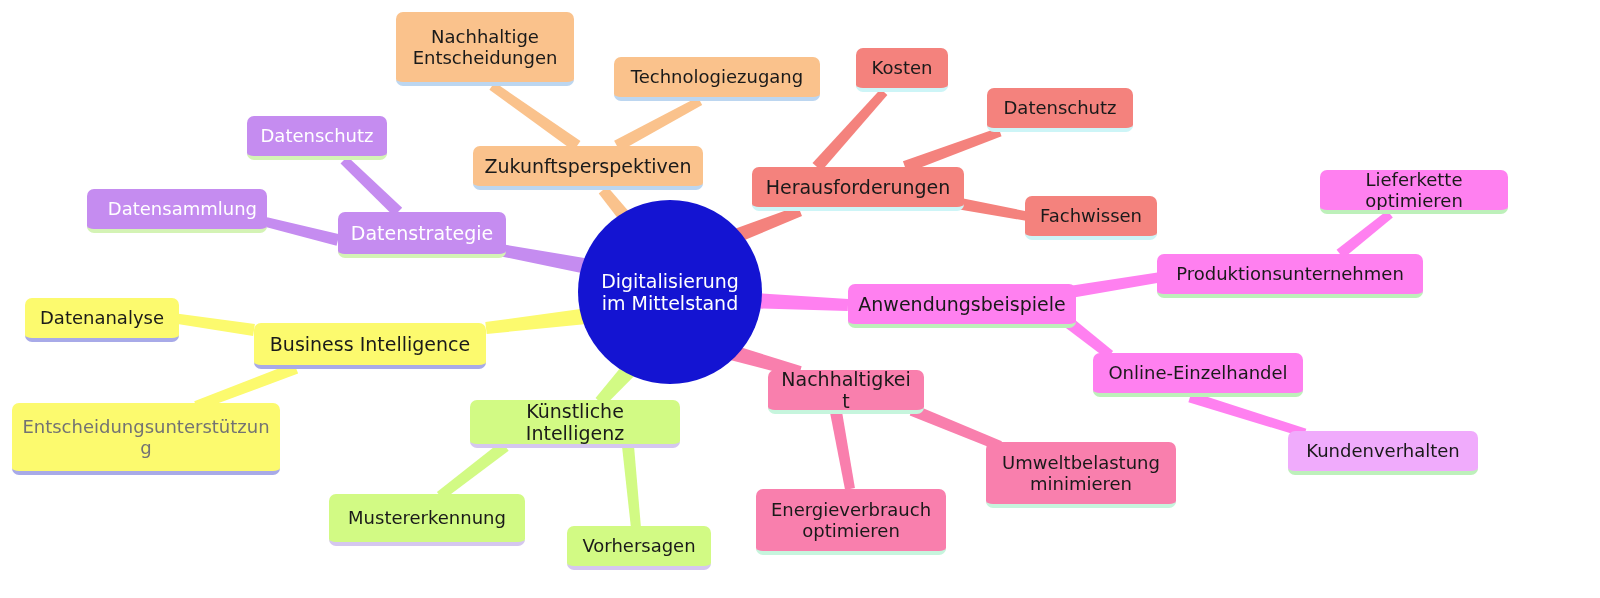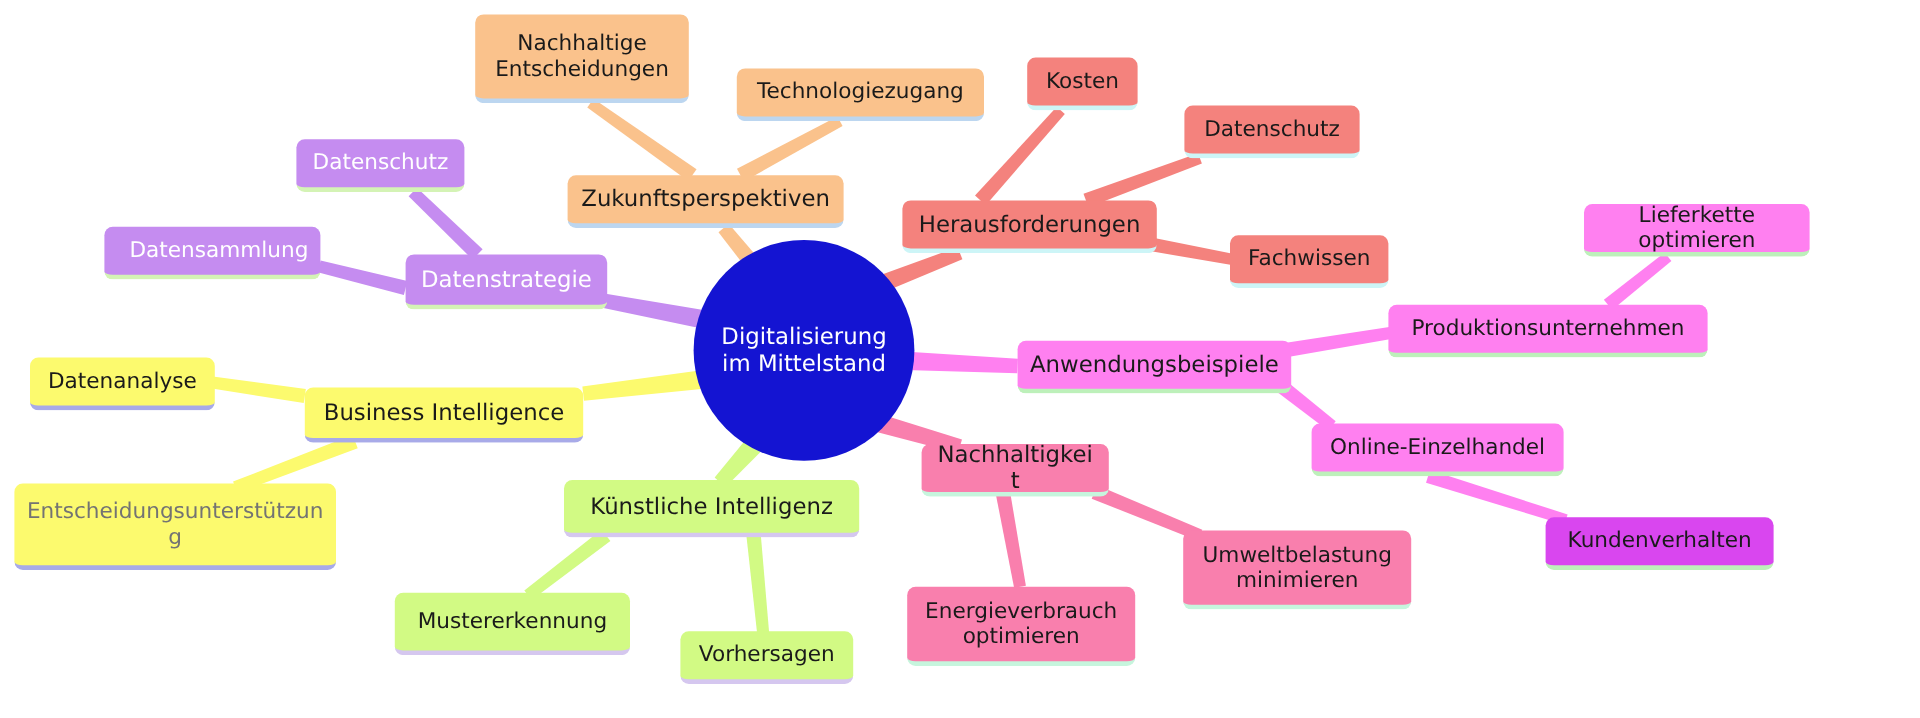--- a/index.html
+++ b/index.html
@@ -114,33 +114,33 @@
       </div>
       <div class="node leaf" style="left: 1157px; top: 254px; width: 266px; height: 44px; background: rgb(255, 128, 240); color: rgb(26, 26, 26); border-bottom: 4px solid rgb(189, 240, 186);">
         <span class="label">Produktionsunternehmen</span>
       </div>
       <div class="node leaf" style="left: 1320px; top: 170px; width: 188px; height: 44px; background: rgb(255, 128, 240); color: rgb(26, 26, 26); border-bottom: 4px solid rgb(189, 240, 186);">
         <span class="label">Lieferkette optimieren</span>
       </div>
       <div class="node leaf" style="left: 1093px; top: 353px; width: 210px; height: 44px; background: rgb(255, 128, 240); color: rgb(26, 26, 26); border-bottom: 4px solid rgb(189, 240, 186);">
         <span class="label">Online-Einzelhandel</span>
       </div>
-      <div class="node leaf" style="left: 1288px; top: 431px; width: 190px; height: 44px; background: #d946ef; color: rgb(26, 26, 26); border-bottom: 4px solid rgb(189, 240, 186);">
+      <div class="node leaf" style="left: 1288px; top: 431px; width: 190px; height: 44px; background: #f0abfc; color: rgb(26, 26, 26); border-bottom: 4px solid rgb(189, 240, 186);">
         <span class="label">Kundenverhalten</span>
       </div>
       <div class="node branch-root" style="left: 768px; top: 370px; width: 156px; height: 44px; background: rgb(249, 127, 173); color: rgb(26, 26, 26); border-bottom: 4px solid rgb(198, 245, 221);">
         <span class="label">Nachhaltigkeit</span>
       </div>
       <div class="node leaf" style="left: 756px; top: 489px; width: 190px; height: 66px; background: rgb(249, 127, 173); color: rgb(26, 26, 26); border-bottom: 4px solid rgb(198, 245, 221);">
         <span class="label">Energieverbrauch optimieren</span>
       </div>
       <div class="node leaf" style="left: 962px; top: 442px; width: 190px; height: 66px; background: rgb(249, 127, 173); color: rgb(26, 26, 26); border-bottom: 4px solid rgb(198, 245, 221); margin-left: 24px;">
         <span class="label">Umweltbelastung minimieren</span>
       </div>
-      <div class="node branch-root" style="left: 470px; top: 400px; width: 246px; height: 48px; background: rgb(210, 250, 132); color: rgb(26, 26, 26); border-bottom: 4px solid rgb(213, 199, 239);">
+      <div class="node branch-root" style="left: 470px; top: 400px; width: 210px; height: 48px; background: rgb(210, 250, 132); color: rgb(26, 26, 26); border-bottom: 4px solid rgb(213, 199, 239);">
         <span class="label">Künstliche Intelligenz</span>
       </div>
       <div class="node leaf" style="left: 329px; top: 494px; width: 196px; height: 52px; background: rgb(210, 250, 132); color: rgb(26, 26, 26); border-bottom: 4px solid rgb(213, 199, 239);">
         <span class="label">Mustererkennung</span>
       </div>
       <div class="node leaf" style="left: 567px; top: 526px; width: 144px; height: 44px; background: rgb(210, 250, 132); color: rgb(26, 26, 26); border-bottom: 4px solid rgb(213, 199, 239);">
         <span class="label">Vorhersagen</span>
       </div>
       <div class="node branch-root" style="left: 254px; top: 323px; width: 232px; height: 46px; background: rgb(252, 250, 110); color: rgb(26, 26, 26); border-bottom: 4px solid rgb(168, 170, 232);">
         <span class="label">Business Intelligence</span>

